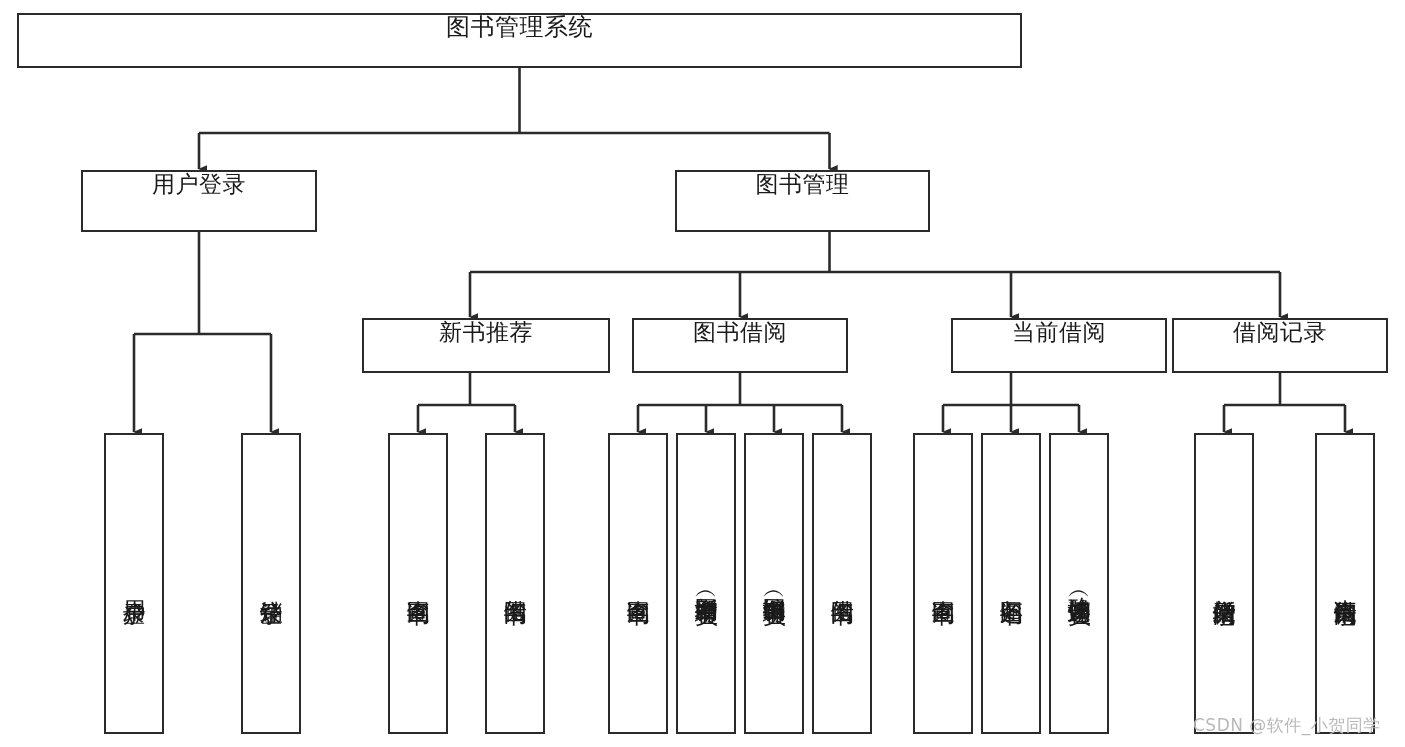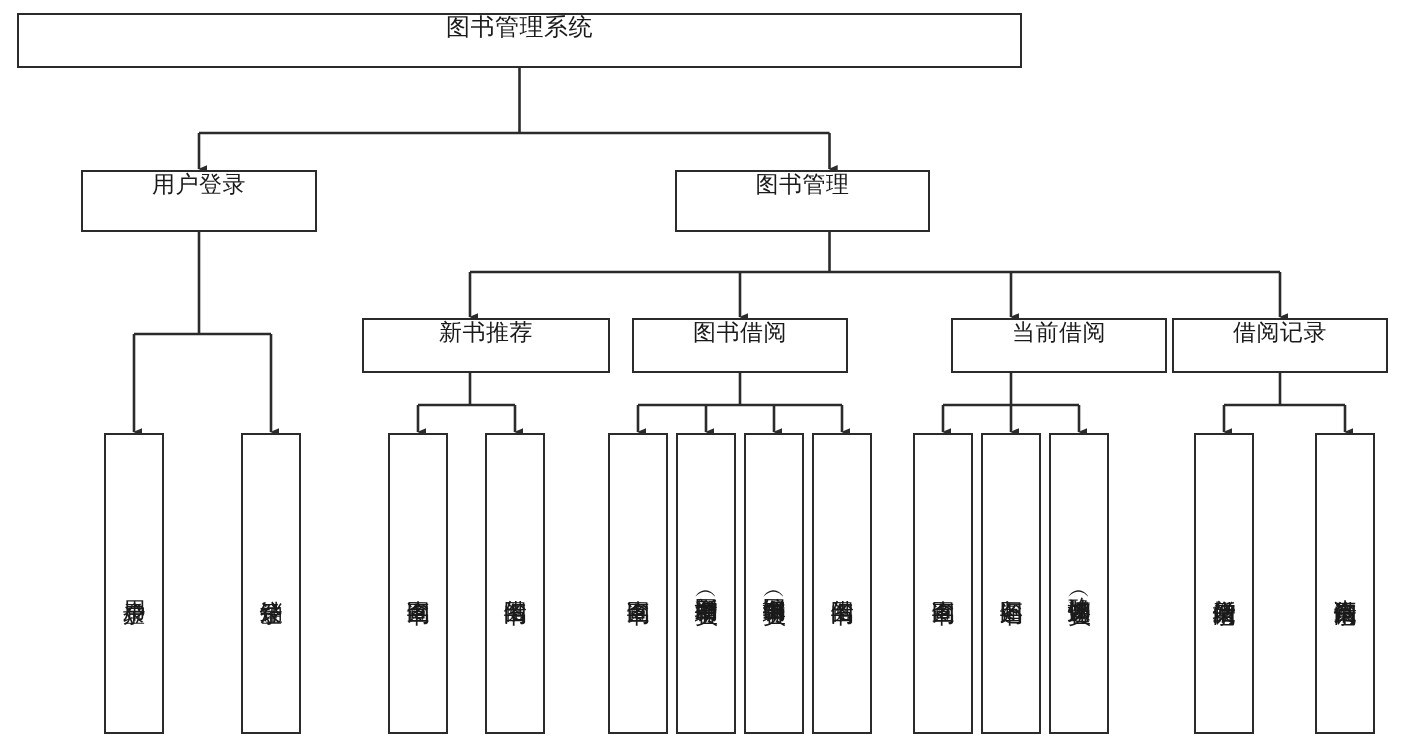--- a/index.html
+++ b/index.html
@@ -170,13 +170,14 @@
       <div class="node vertical" style="left: 1049px; top: 433px; width: 60px; height: 301px;">
         <span class="node-label">确认归还（管理员）</span>
       </div>
       <div class="node vertical" style="left: 1194px; top: 433px; width: 60px; height: 301px;">
         <span class="node-label">新增借阅记录</span>
       </div>
       <div class="node vertical" style="left: 1315px; top: 433px; width: 60px; height: 301px;">
         <span class="node-label">查询借阅记录</span>
       </div>
     </div>
+  <div class="watermark" style="left: 1193px; top: 714px;">CSDN @软件_小贺同学</div>
 </div>
 
 </body></html>

